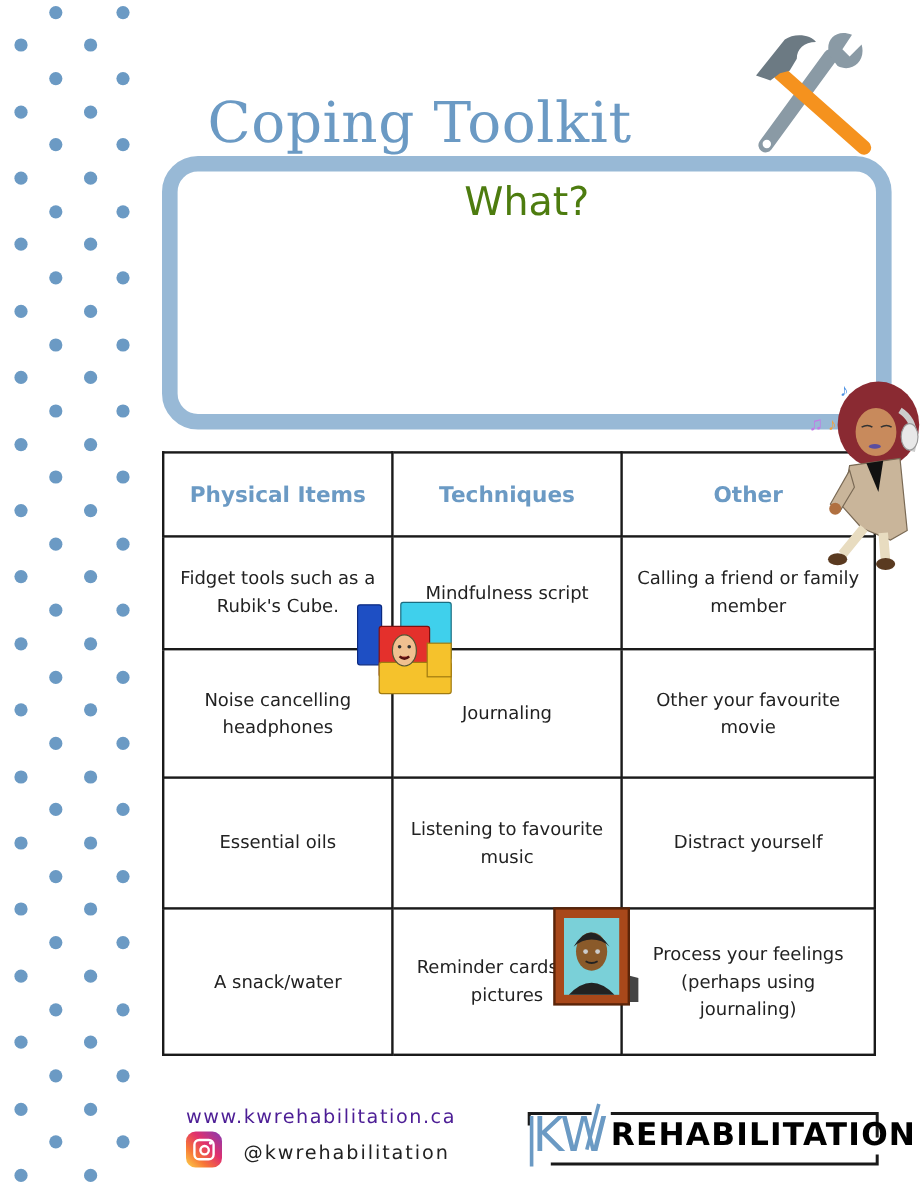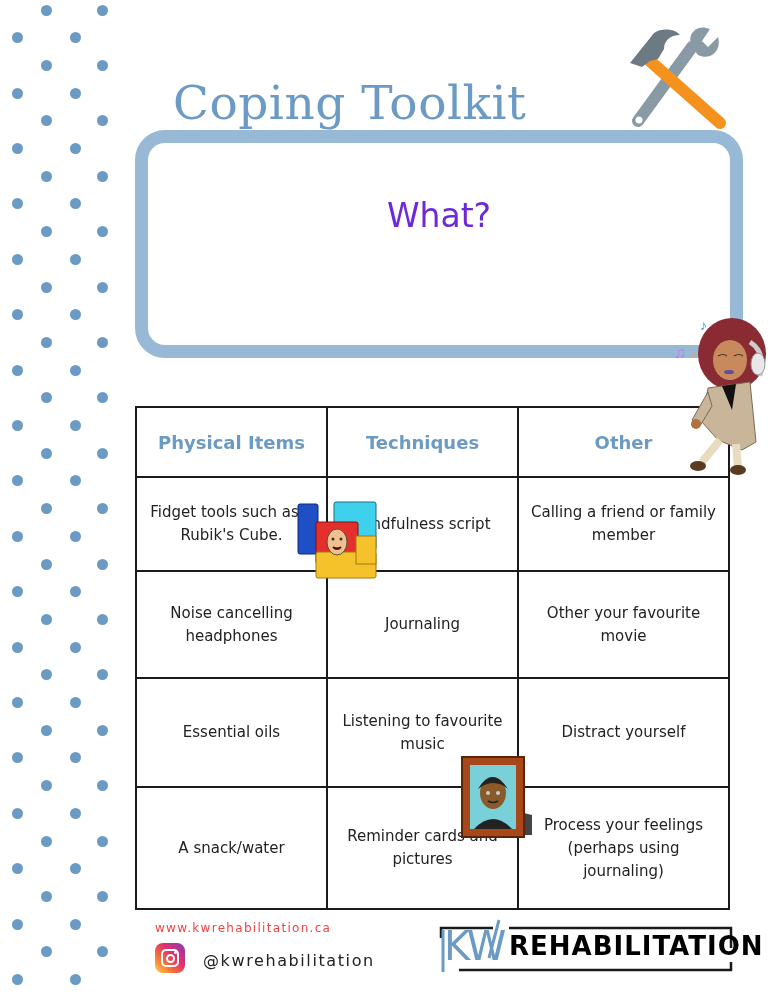--- a/index.html
+++ b/index.html
@@ -18,43 +18,43 @@
     white-space: nowrap; font-weight: normal;
   }
   .tools { position: absolute; left: 620px; top: 25px; width: 115px; height: 105px; }
 
   .callout {
     position: absolute; left: 135px; top: 130px; width: 608px; height: 228px;
     box-sizing: border-box; border: 13px solid #98b9d6; border-radius: 30px; background: #fff;
   }
   .callout-heading {
     position: absolute; left: 0; right: 0; top: 5px; text-align: center;
-    font-family: "DejaVu Sans", sans-serif; font-size: 33px; color: #6d28d9; font-weight: normal; margin-top: 48px;
+    font-family: "DejaVu Sans", sans-serif; font-size: 33px; color: #4d7c0f; font-weight: normal;
   }
   .callout-body {
     position: absolute; left: 2px; right: 2px; top: 47px; text-align: center;
     font-family: "DejaVu Sans", sans-serif; font-size: 23.5px; line-height: 39px; color: #222;
     letter-spacing: -0.4px;
   }
 
   .table {
-    position: absolute; left: 135px; top: 406px; width: 593px; height: 504px;
+    position: absolute; left: 135px; top: 376px; width: 593px; height: 504px;
     border-collapse: collapse; table-layout: fixed; padding-left: 29px;
   }
   .table td, .table th {
     border: 2px solid #1a1a1a; text-align: center; vertical-align: middle; padding: 0 8px;
     font-family: "DejaVu Sans", sans-serif; font-size: 15px; color: #222; line-height: 23px;
     font-weight: normal;
   }
   .table th { font-weight: bold; color: #6b9ac4; font-size: 18px; }
   .c1 { width: 191px; } .c2 { width: 191px; } .c3 { width: 211px; }
 
   .footer-web {
     position: absolute; left: 155px; top: 921px;
-    font-family: "DejaVu Sans", sans-serif; font-size: 12px; color: #ef4444; letter-spacing: 1.3px;
+    font-family: "DejaVu Sans", sans-serif; font-size: 16px; color: #4c1d95; letter-spacing: 1.3px;
   }
   .footer-ig {
     position: absolute; left: 203px; top: 951px;
     font-family: "DejaVu Sans", sans-serif; font-size: 16px; color: #222; letter-spacing: 1.6px;
   }
   .ig-icon {
     position: absolute; left: 155px; top: 943px; width: 30px; height: 30px; border-radius: 8px;
     background: linear-gradient(45deg, #fdd54a 0%, #f77737 30%, #e1306c 60%, #833ab4 100%);
   }
   .ig-icon .sq { position: absolute; left: 6px; top: 6px; width: 14px; height: 14px; border: 2.5px solid #fff; border-radius: 5px; }

